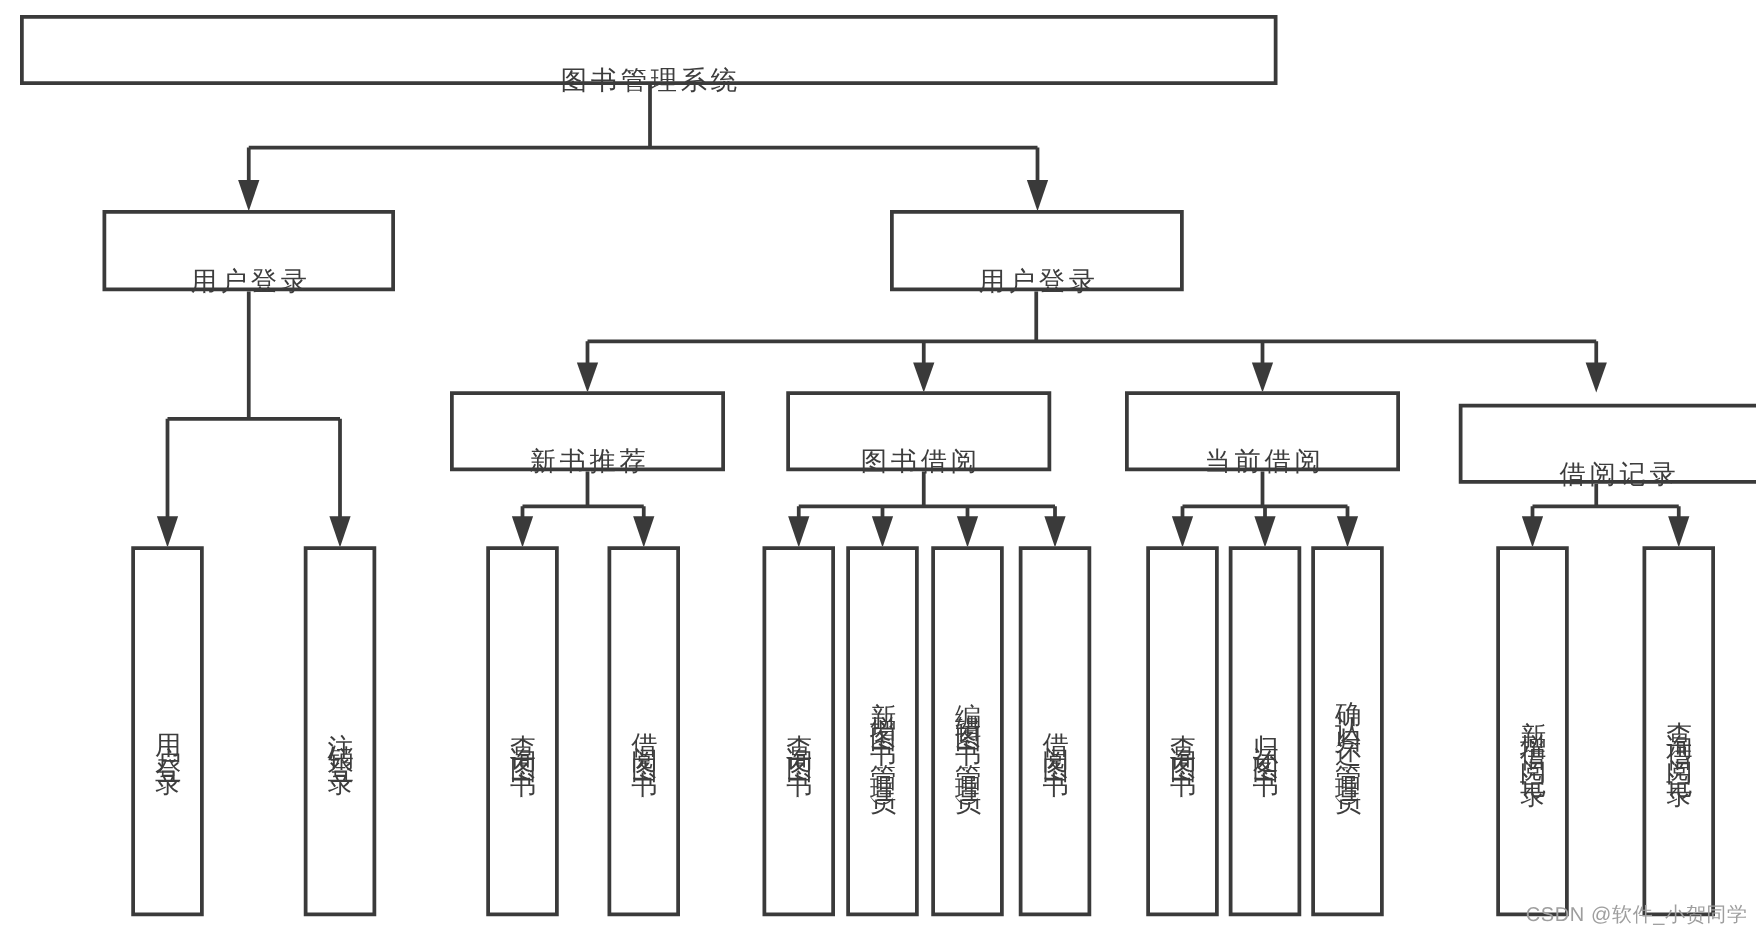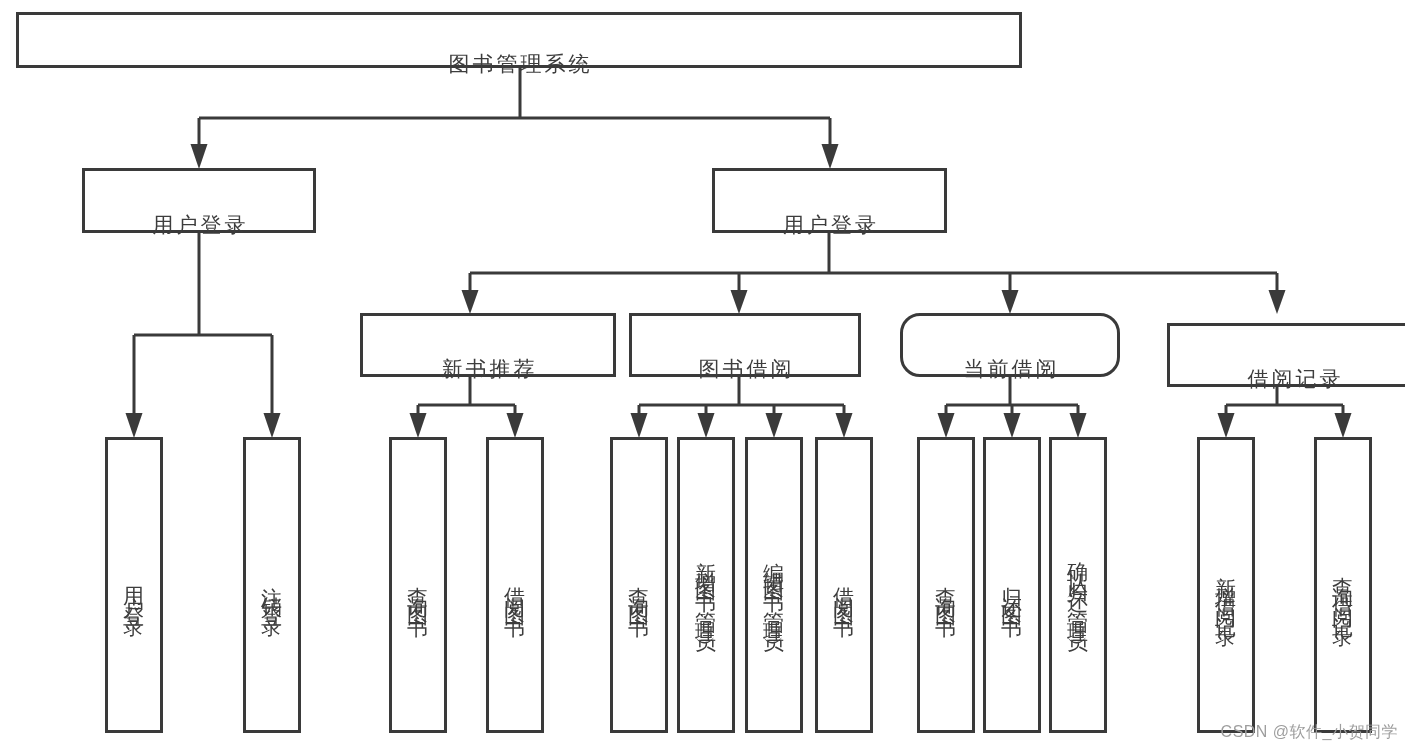--- a/index.html
+++ b/index.html
@@ -119,27 +119,27 @@
     <span>图书管理系统</span>
   </div>
 
   <div class="node h" style="left:82px; top:168px; width:234px; height:65px;">
     <span>用户登录</span>
   </div>
   <div class="node h" style="left:712px; top:168px; width:235px; height:65px;">
     <span>用户登录</span>
   </div>
 
-  <div class="node h" style="left:360px; top:313px; width:256px; height:64px;">
+  <div class="node h" style="left:360px; top:313px; width:220px; height:64px;">
     <span>新书推荐</span>
   </div>
-  <div class="node h" style="left:629px; top:313px; width:232px; height:64px;">
+  <div class="node h" style="left:629px; top:313px; width:212px; height:64px;">
     <span>图书借阅</span>
   </div>
-  <div class="node h" style="left:900px; top:313px; width:220px; height:64px;border-radius:20px;">
+  <div class="node h" style="left:900px; top:313px; width:220px; height:64px;">
     <span>当前借阅</span>
   </div>
   <div class="node h" style="left:1167px; top:323px; width:254px; height:64px;">
     <span>借阅记录</span>
   </div>
 
   <div class="node leaf" style="left:105px;">
     <span>用户登录</span>
   </div>
   <div class="node leaf" style="left:243px;">

